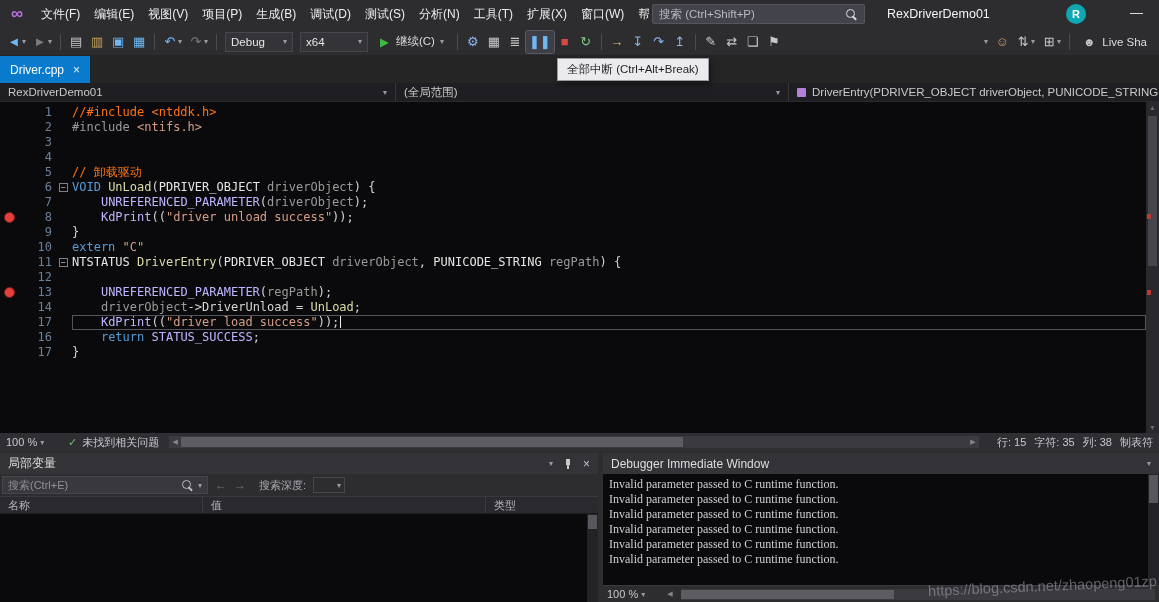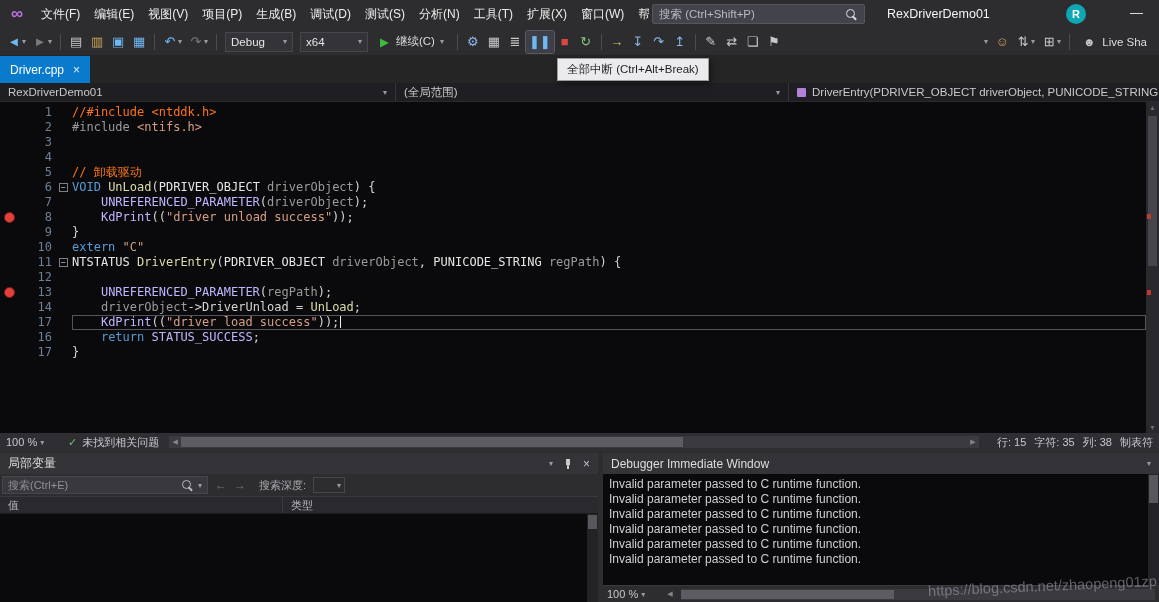--- a/index.html
+++ b/index.html
@@ -96,21 +96,21 @@
 .l-depth-label{font-size:11px;color:#a9a9b0;margin-left:6px}
 .l-depth{width:32px;height:16px;border:1px solid #46464c;background:#2d2d30;display:flex;align-items:center;justify-content:flex-end;padding:0 3px}
 .l-cols{height:17px;flex:0 0 17px;background:#2a2a2e;display:flex;align-items:center;font-size:11px;color:#b5b5bc;border-bottom:1px solid #1c1c1f}
 .l-col{padding-left:8px;height:100%;line-height:17px;border-right:1px solid #3a3a3f}
 .l-col-0{width:203px}.l-col-1{width:283px}.l-col-2{flex:1;border-right:none}
 .l-body{flex:1;background:#0a0a0c;position:relative}
 .panel-vscroll{position:absolute;right:0;top:0;width:11px;height:100%;background:#232327}
 .panel-vscroll .thumb{margin:1px;height:14px;background:#57575e}
 .v-split{width:5px;flex:0 0 5px}
 .immediate{flex:1;display:flex;flex-direction:column;position:relative}
-.im-body{flex:1;background:#0a0a0c;position:relative;padding:3px 6px;font-family:Liberation Sans, sans-serif;font-size:12px;color:#cfcfd4;overflow:hidden}
+.im-body{flex:1;background:#0a0a0c;position:relative;padding:3px 6px;font-family:Liberation Serif, serif;font-size:12px;color:#cfcfd4;overflow:hidden}
 .im-line{height:15px;line-height:15px;white-space:pre}
 .im-bottom{height:17px;flex:0 0 17px;background:#2d2d30;display:flex;align-items:center;font-size:11px;color:#c7c7cc;padding:0 4px;gap:5px;border-top:1px solid #3a3a3e}
 .im-track{flex:1;height:11px;background:#3a3a3f;position:relative}
 .im-track .thumb{position:absolute;left:0;top:1px;height:9px;width:45%;background:#5c5c62}
 .watermark{position:absolute;right:2px;bottom:8px;font-size:14.5px;color:rgba(175,180,190,.5);transform:rotate(-2.5deg);white-space:nowrap;z-index:6;pointer-events:none}
 </style>
 </head>
 <body>
 
 <div class="app">
@@ -345,20 +345,21 @@
           <span class="chev">▾</span>
         </div>
         <span class="l-arrow">←</span>
         <span class="l-arrow">→</span>
         <span class="l-depth-label">搜索深度:</span>
         <div class="l-depth">
           <span class="chev">▾</span>
         </div>
       </div>
       <div class="l-cols">
+          <span class="l-col l-col-0">名称</span>
           <span class="l-col l-col-1">值</span>
           <span class="l-col l-col-2">类型</span>
         </div>
       <div class="l-body">
         <div class="panel-vscroll">
             <div class="thumb"></div>
           </div>
       </div>
     </div>
 

